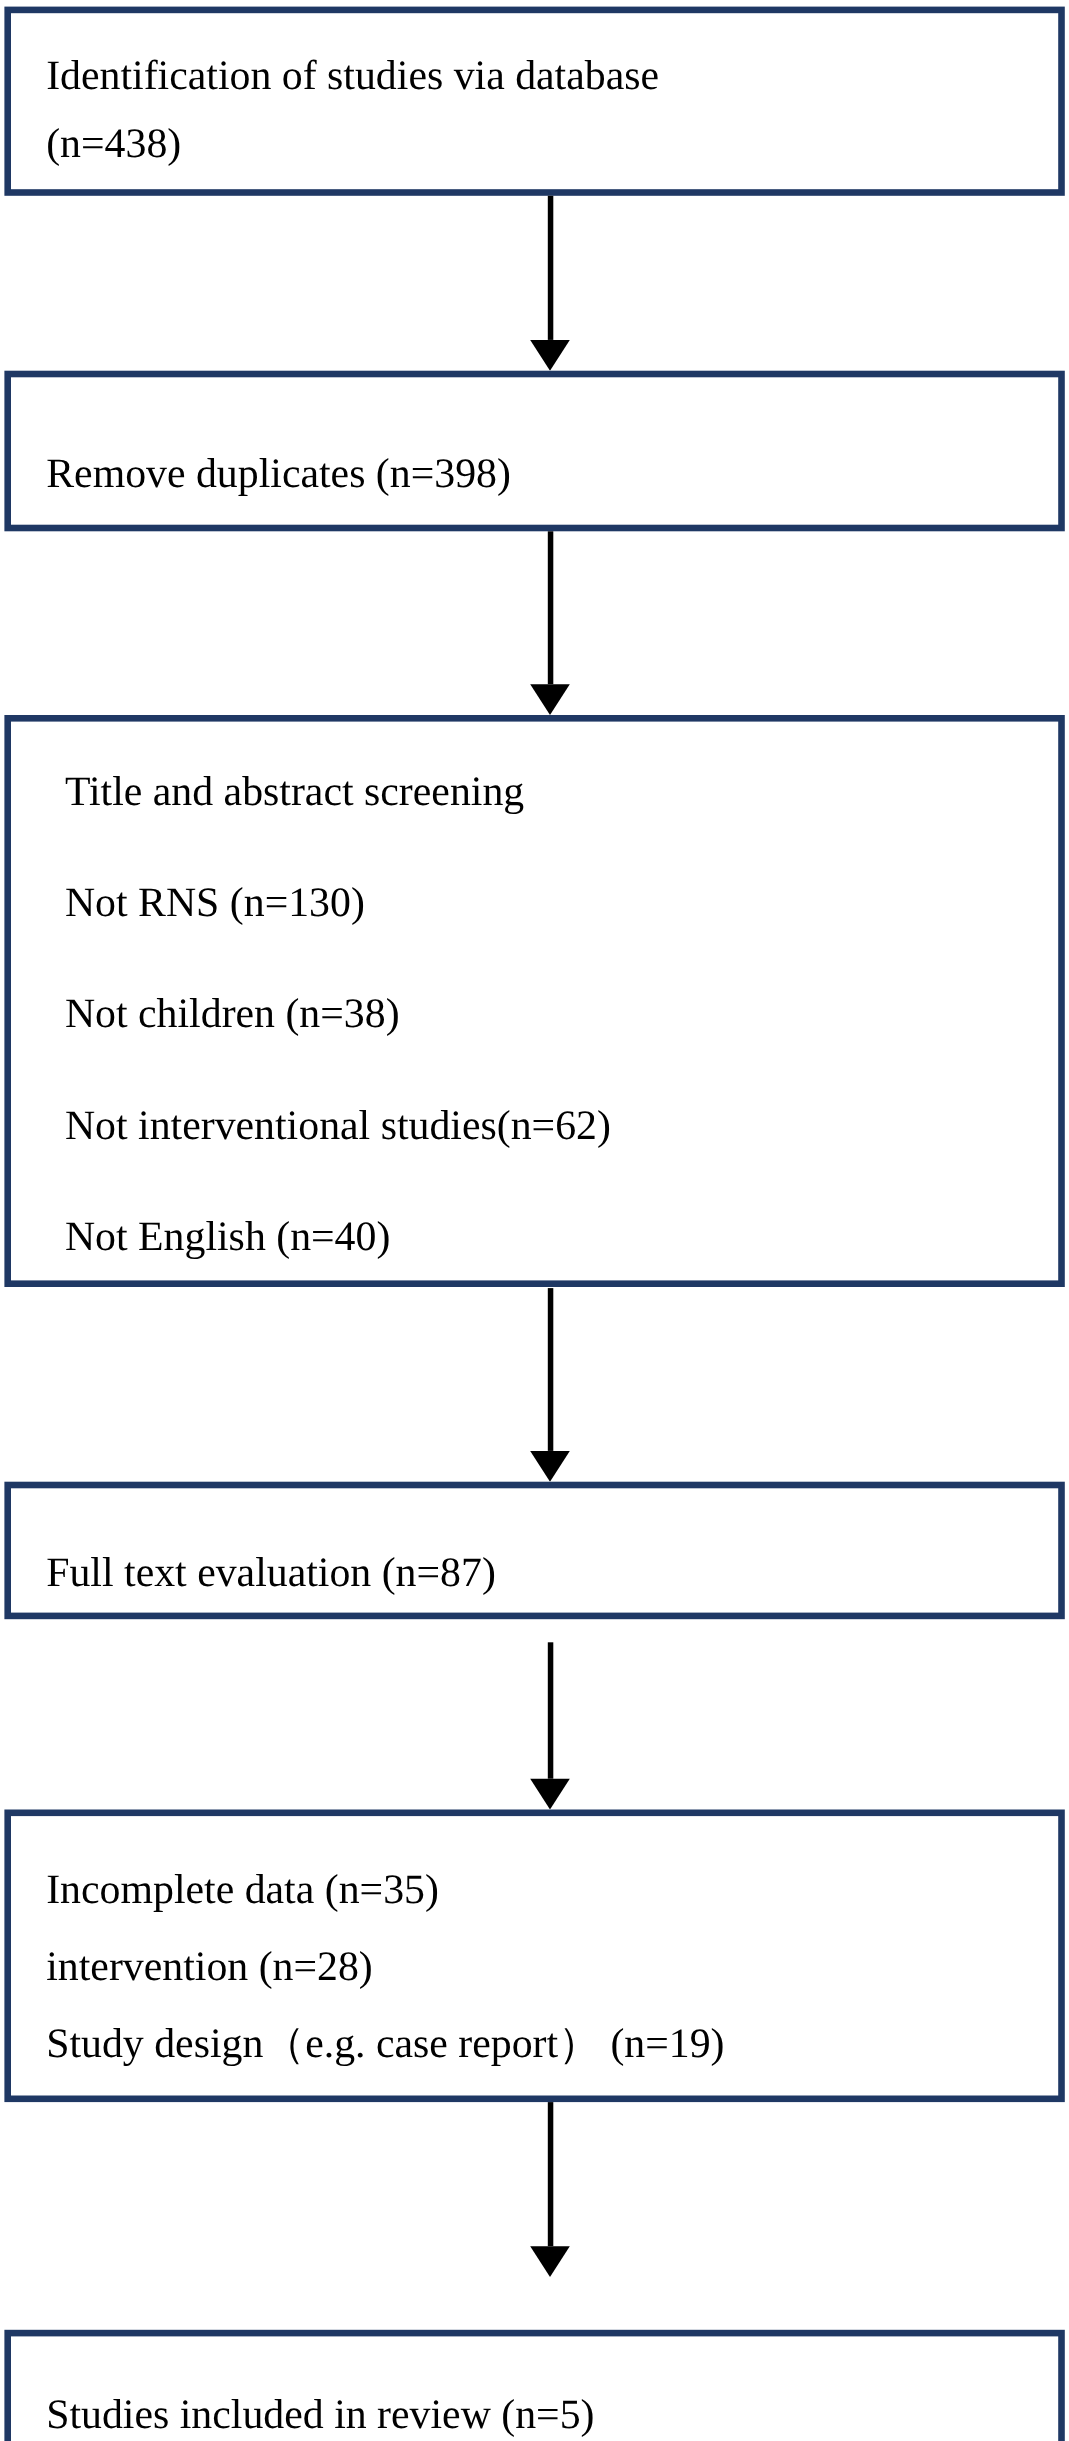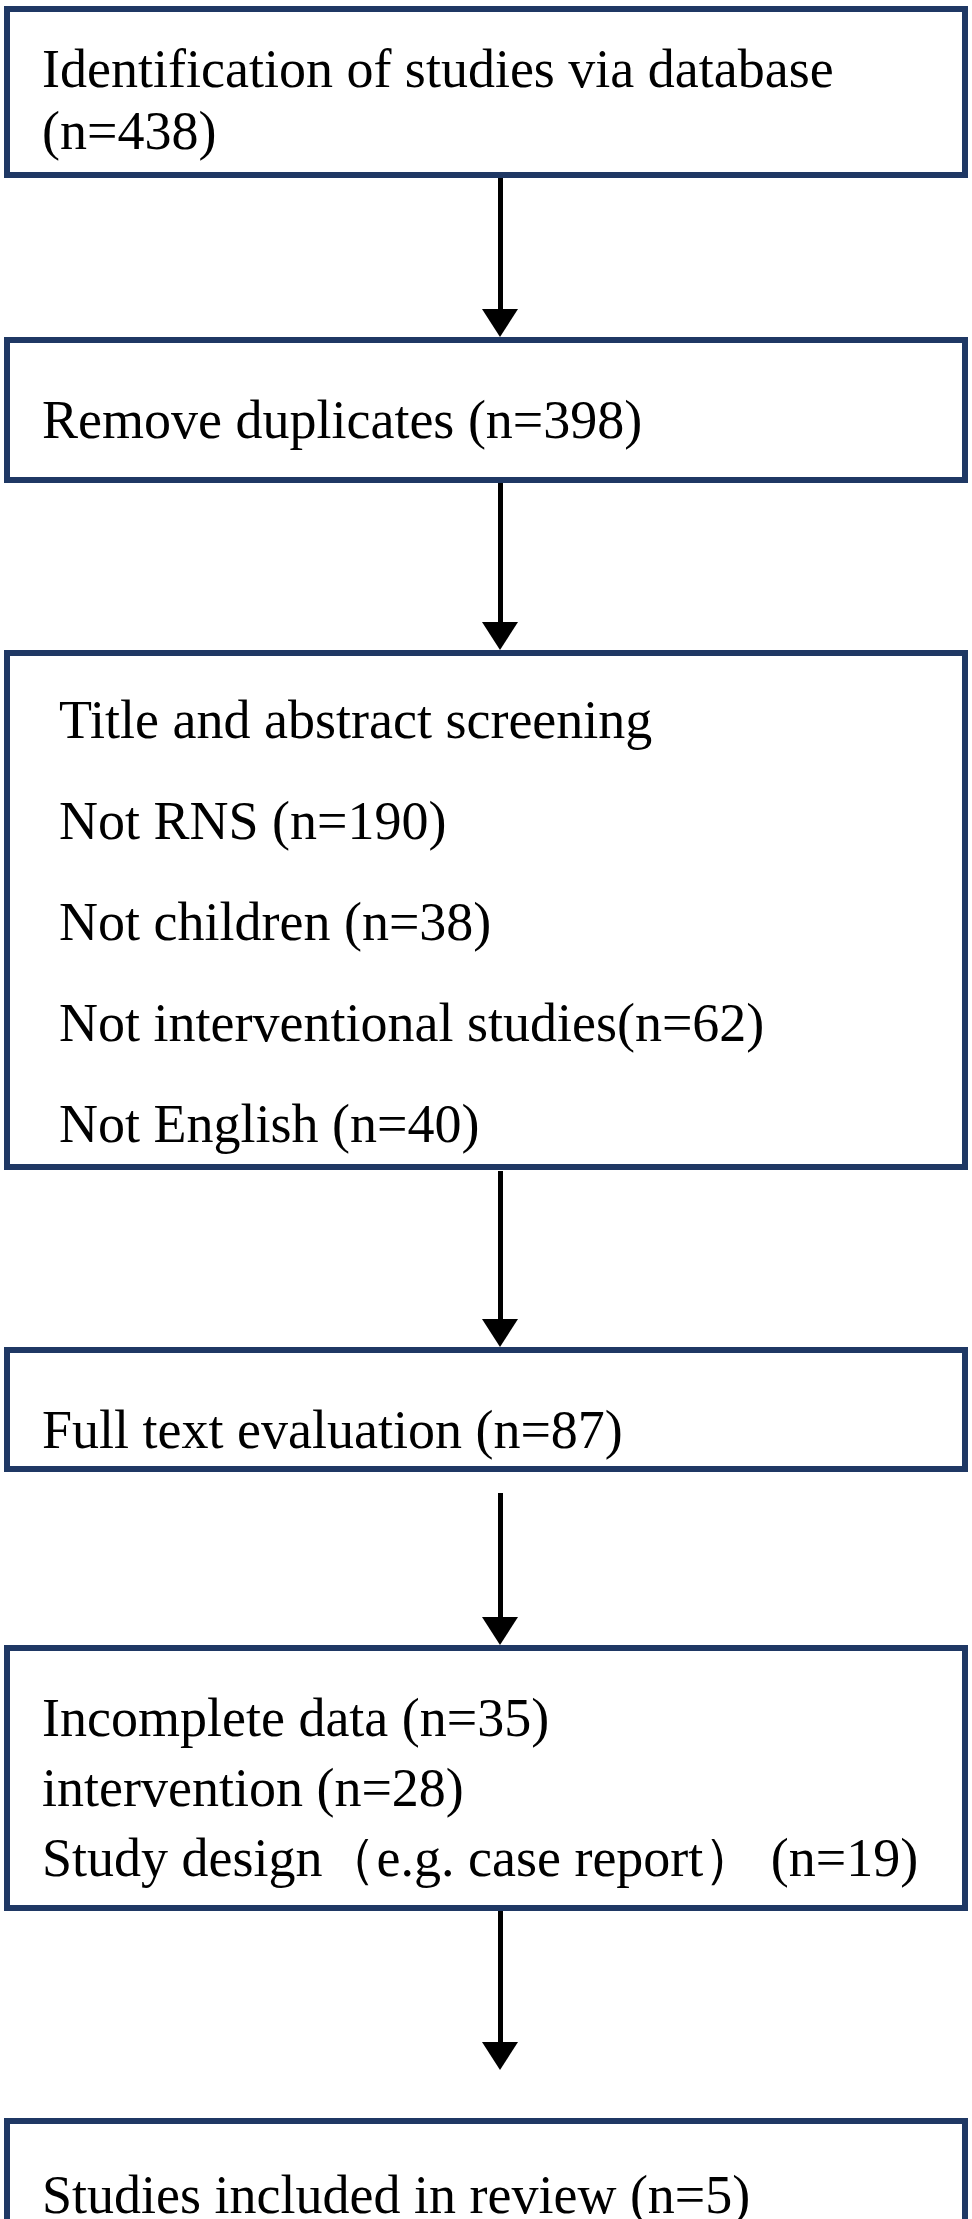--- a/index.html
+++ b/index.html
@@ -20,29 +20,29 @@
     position: absolute;
     left: 4px;
     width: 964px;
     border: 6px solid #1F3864;
     box-sizing: border-box;
     background: #ffffff;
     padding-left: 32px;
     padding-right: 6px;
   }
   .box .line {
-    font-size: 54px;
+    font-size: 38px;
     white-space: nowrap;
   }
   
   #box-identification   { top: 6px;    height: 172px; padding-top: 26px; }
   #box-identification .line { line-height: 62px; }
 
   #box-remove-duplicates { top: 337px; height: 146px; padding-top: 46px; }
-  #box-remove-duplicates .line { line-height: 62px; }
+  #box-remove-duplicates .line { line-height: 62px; margin-top: 11px; }
 
   #box-screening        { top: 650px;  height: 520px; padding-top: 14px; }
   #box-screening .line  { line-height: 101px; margin-left: 17px; }
 
   #box-full-text        { top: 1347px; height: 125px; padding-top: 46px; }
   #box-full-text .line  { line-height: 62px; }
 
   #box-exclusions       { top: 1645px; height: 266px; padding-top: 32px; }
   #box-exclusions .line { line-height: 70px; }
 
@@ -98,21 +98,21 @@
     <div class="line">Remove duplicates (n=398)</div>
   </div>
 
   <div class="arrow" id="arrow-2">
     <div class="shaft"></div>
     <div class="head"></div>
   </div>
 
   <div class="box" id="box-screening">
     <div class="line">Title and abstract screening</div>
-    <div class="line">Not RNS (n=190)</div>
+    <div class="line">Not RNS (n=130)</div>
     <div class="line">Not children (n=38)</div>
     <div class="line">Not interventional studies(n=62)</div>
     <div class="line">Not English (n=40)</div>
   </div>
 
   <div class="arrow" id="arrow-3">
     <div class="shaft"></div>
     <div class="head"></div>
   </div>
 

